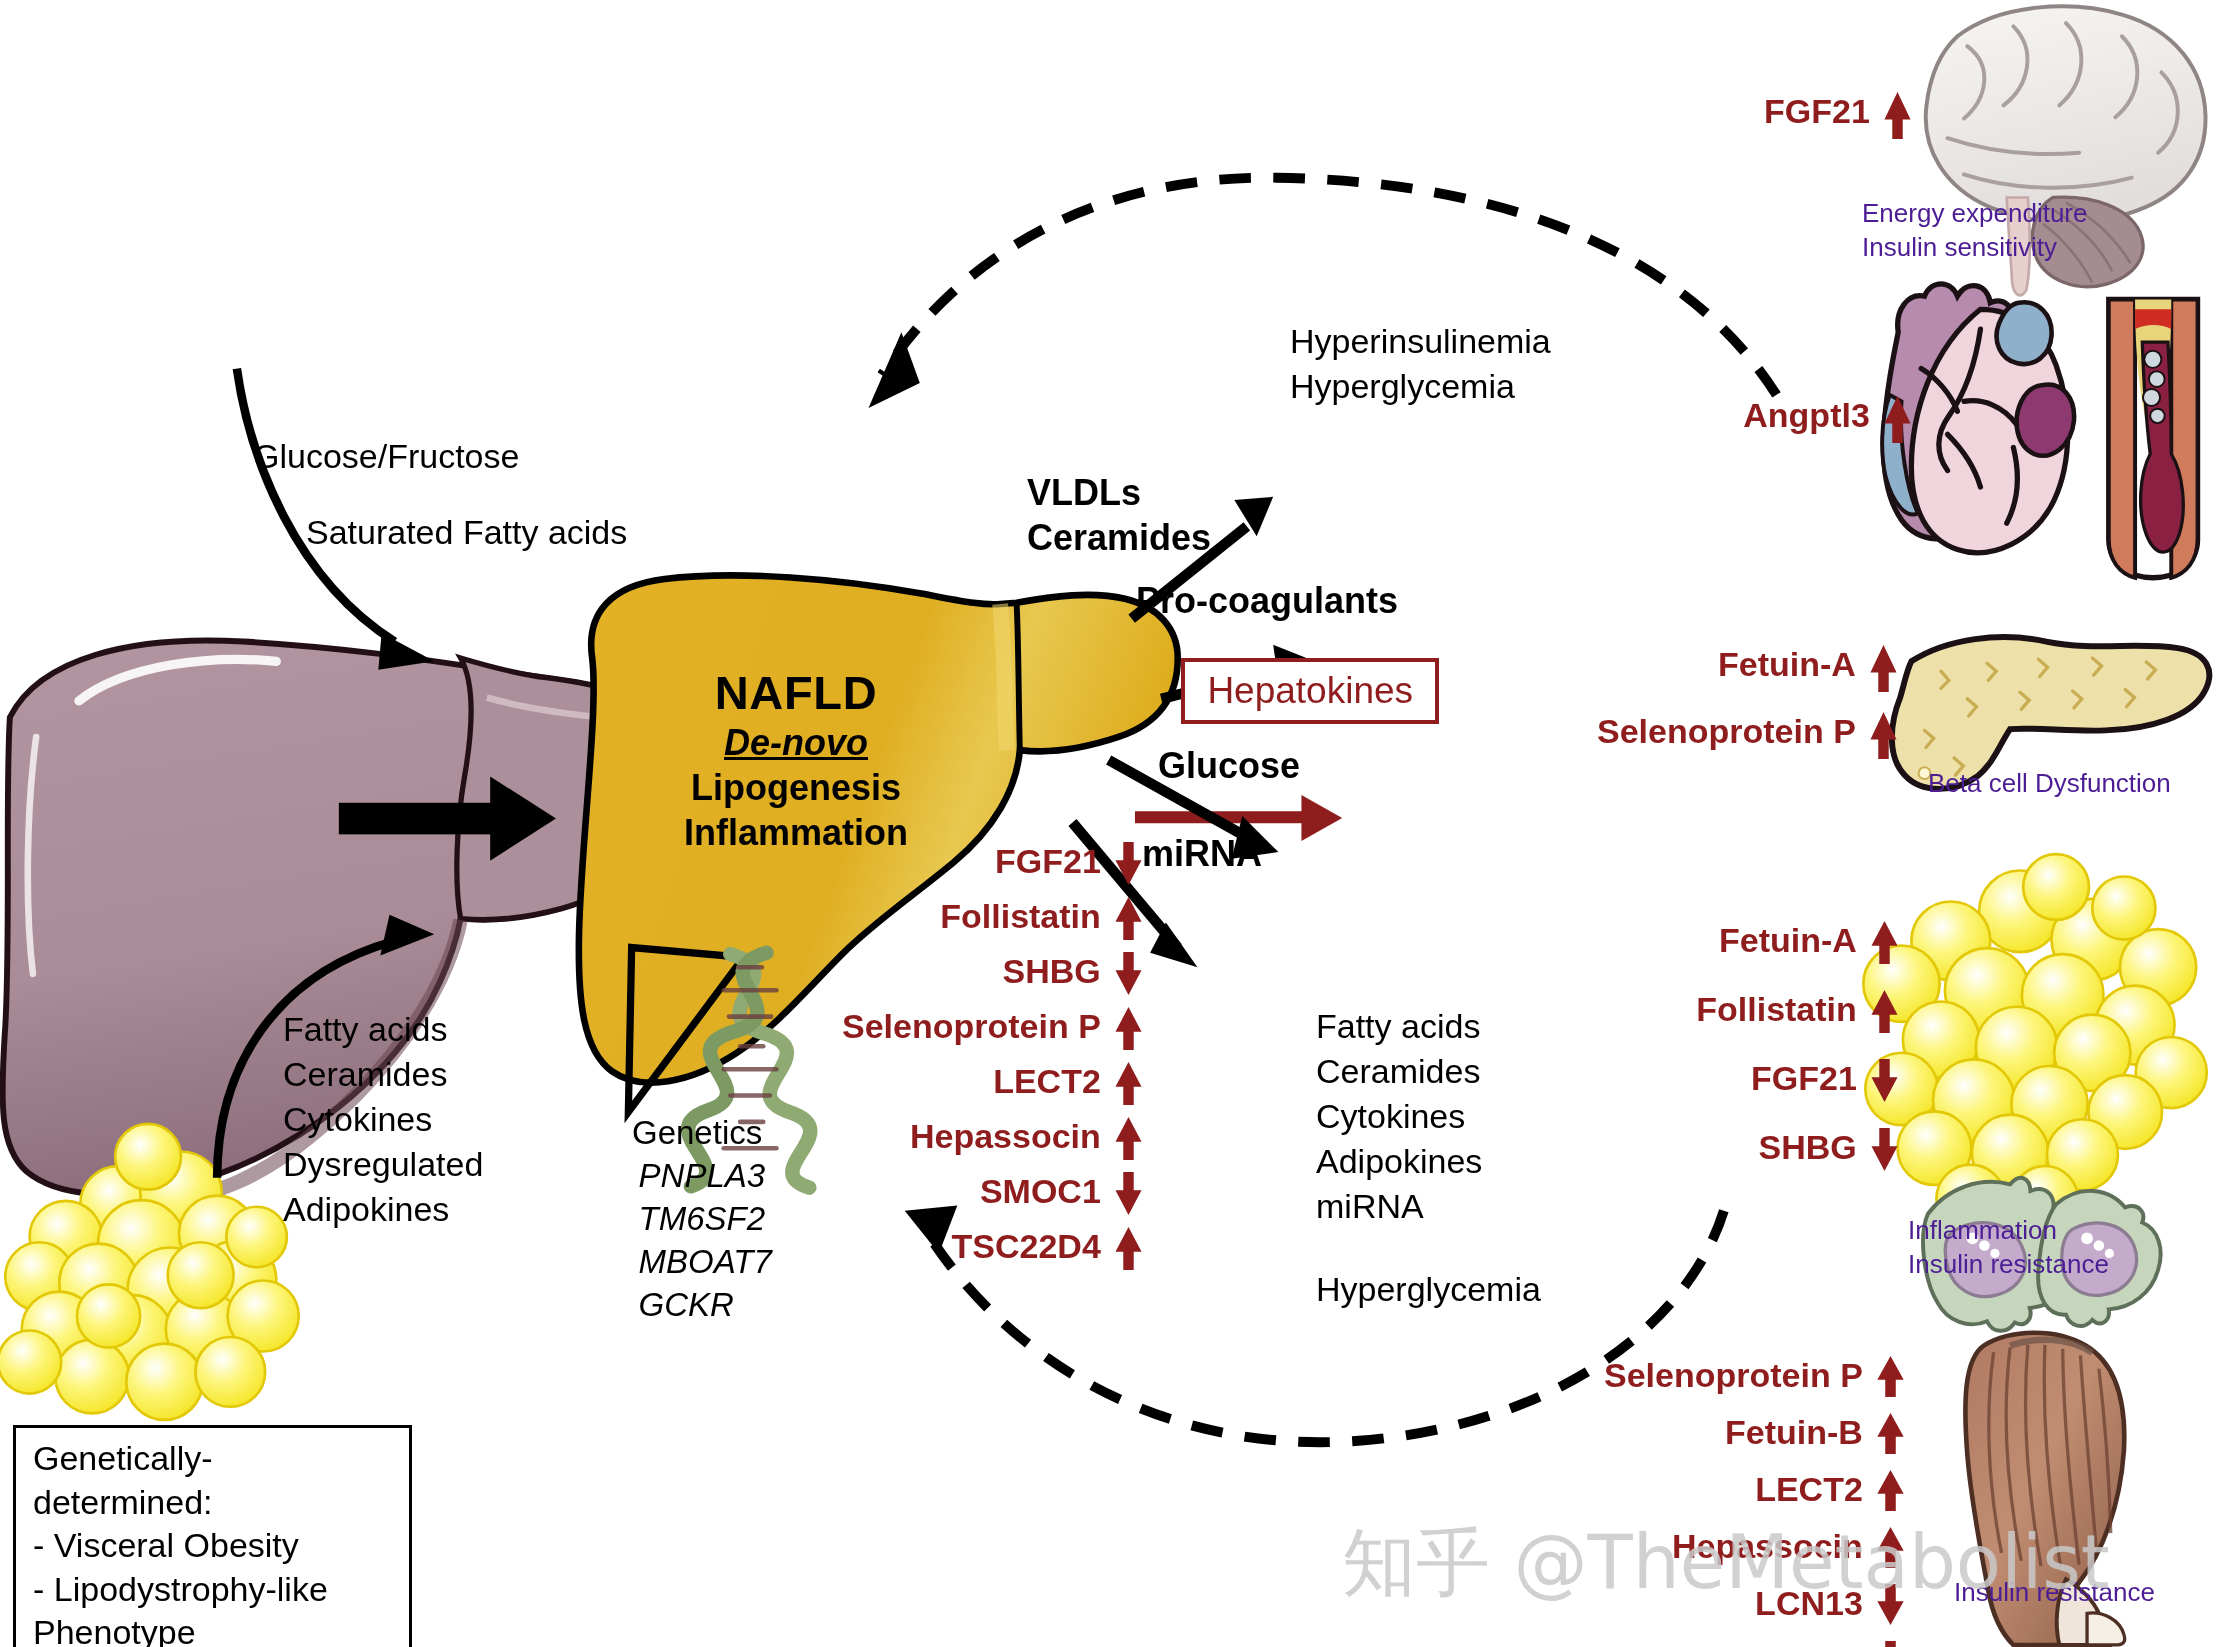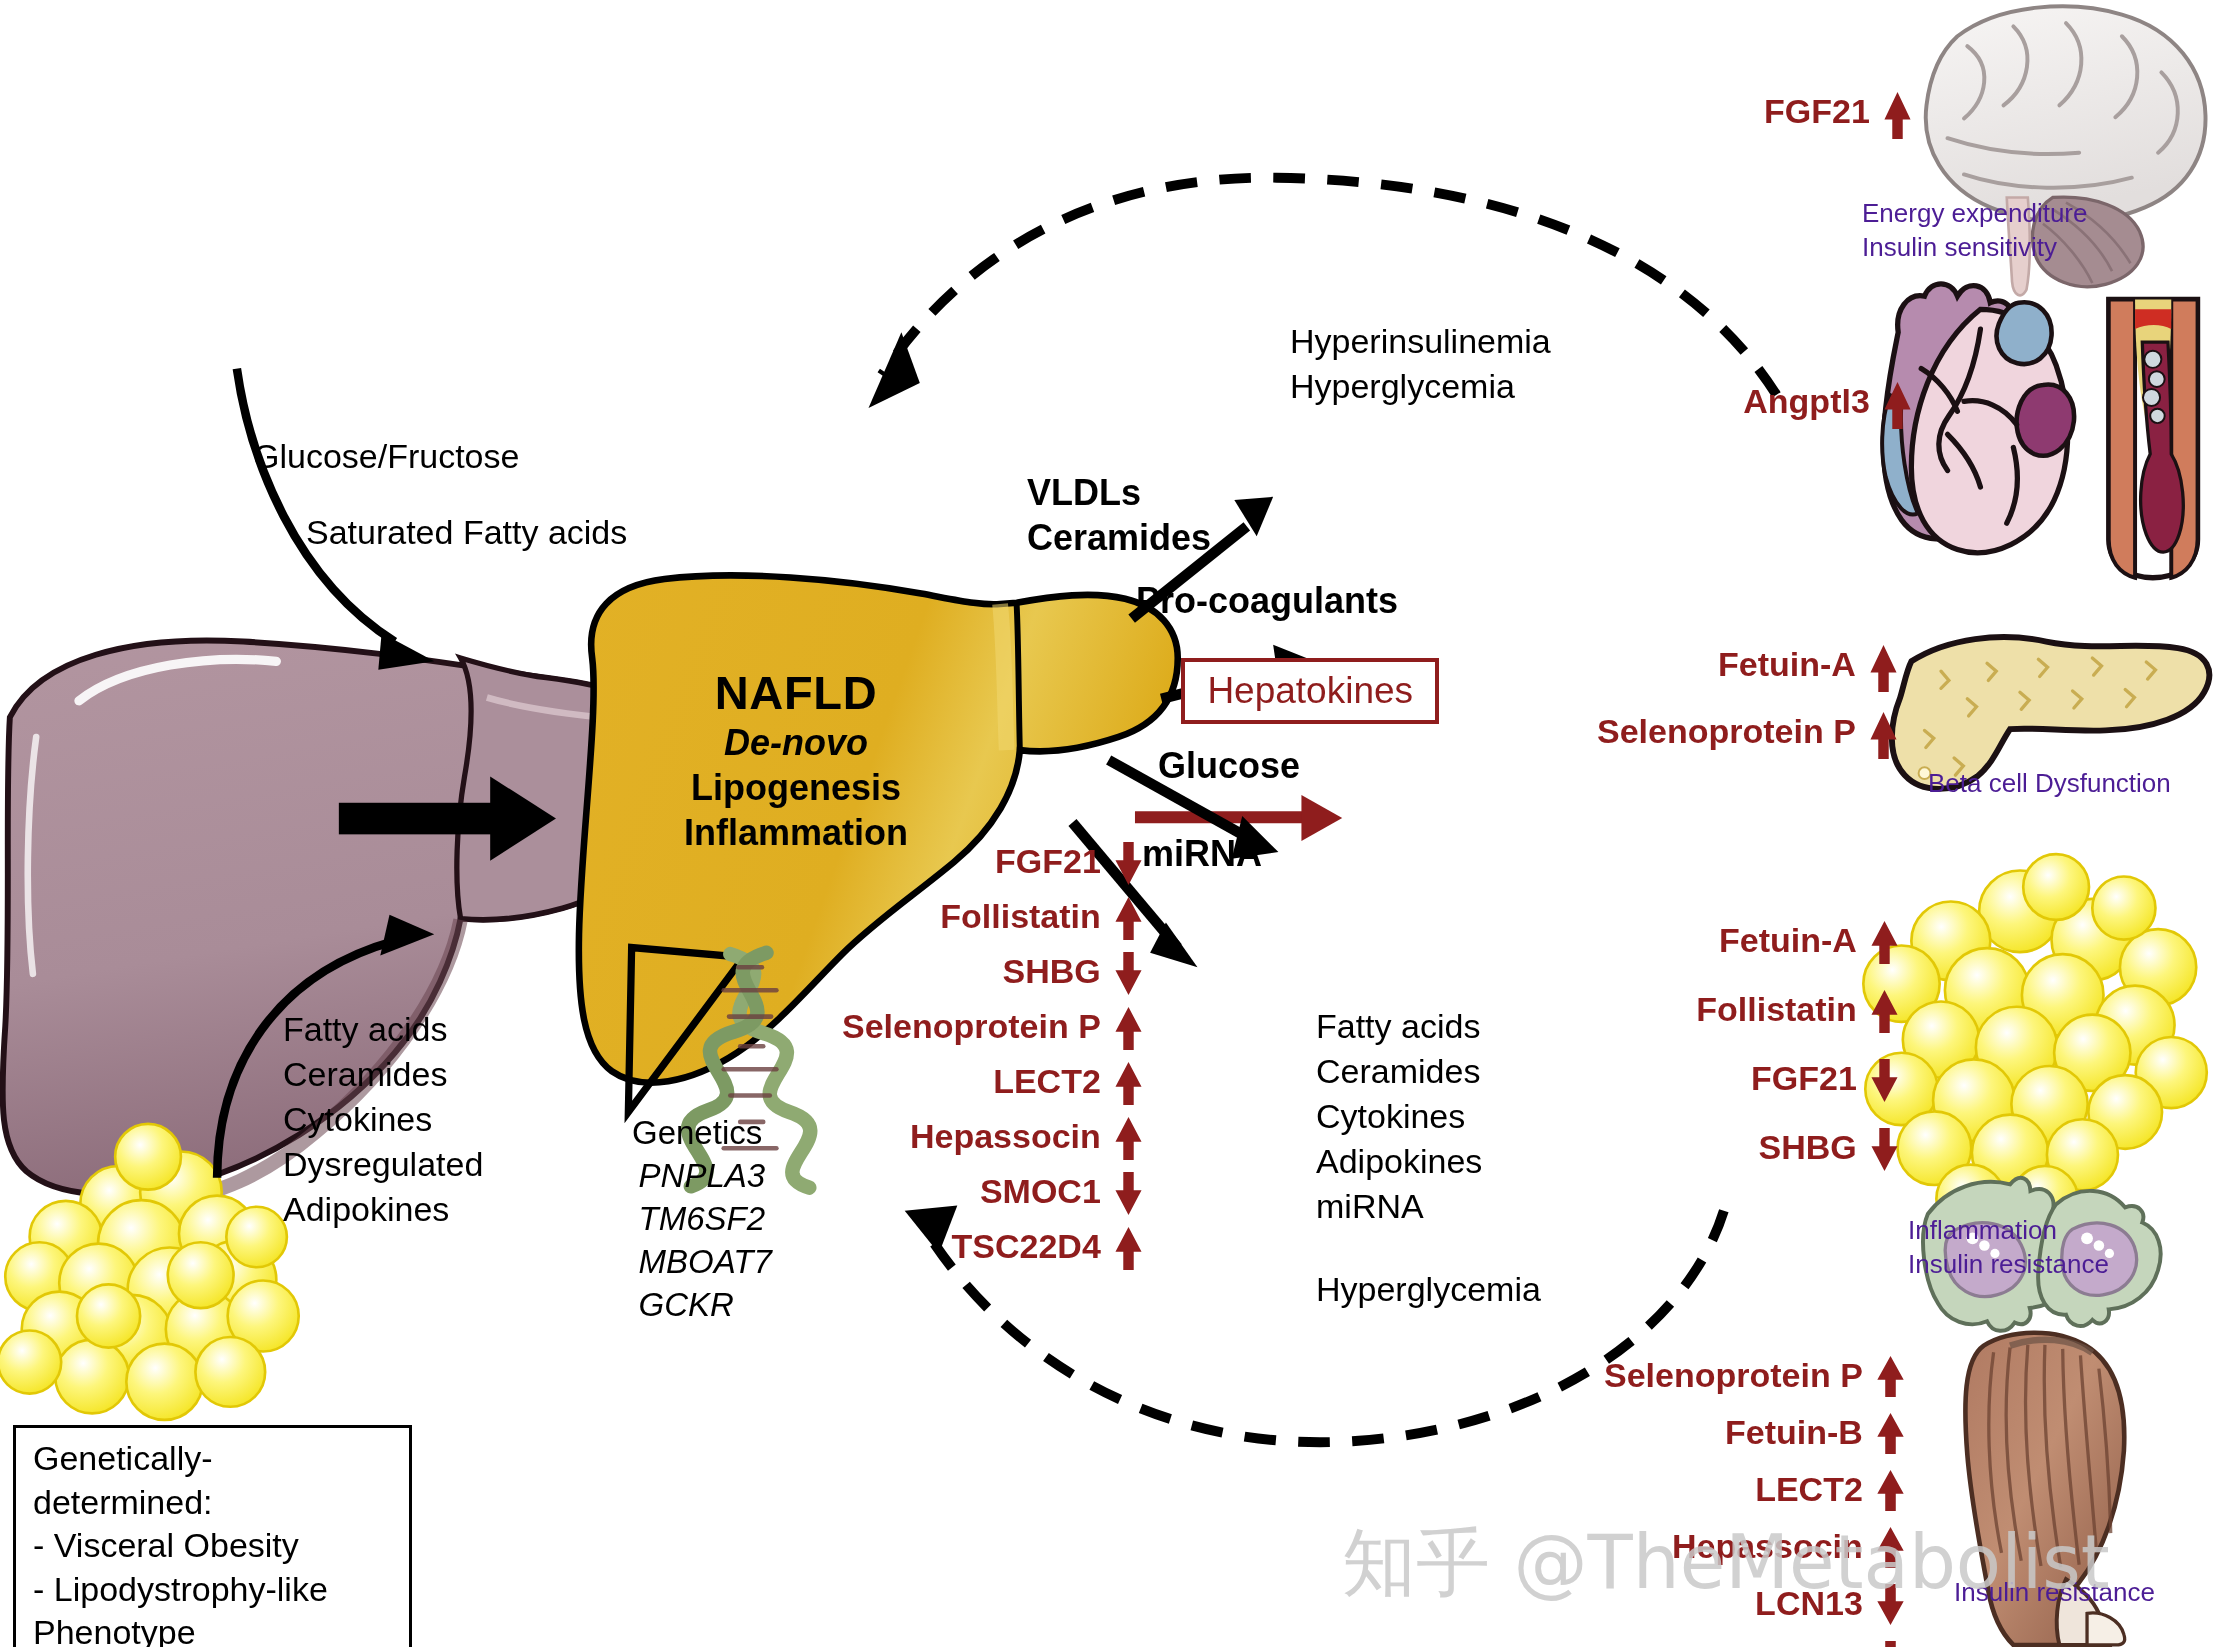--- a/index.html
+++ b/index.html
@@ -54,21 +54,21 @@
     text-align: center;
     letter-spacing: 0.7px;
   }
   .nafld-sub {
     font-size: 36px;
     font-weight: bold;
     color: #000;
     text-align: center;
     line-height: 1.25;
   }
-  .nafld-sub i { font-style: italic; }
+  .nafld-sub i { font-style: italic; text-decoration: underline; }
 
   .genetics-title {
     font-size: 33px;
     color: #000;
     line-height: 1.3;
   }
   .genetics-gene {
     font-size: 33px;
     font-style: italic;
     color: #000;
@@ -562,21 +562,21 @@
         <span class="arw">
           <svg class="arrow-svg" width="29" height="47" viewBox="0 0 44 72">
             <path d="M22 0 L42 42 L30 42 L30 72 L14 72 L14 42 L2 42 Z" fill="#8f1d1d"></path>
           </svg>
         </span>
       </div>
   </div>
   <div class="abs organ-caption" style="left:1862px; top:197px;">Energy expenditure
 Insulin sensitivity</div>
 
-  <div class="abs hk-list" style="left:1566px; top:382px; width:349px;">
+  <div class="abs hk-list" style="left:1566px; top:396px; width:349px;">
     <div class="hk-row">
         <span class="lbl">Angptl3</span>
         <span class="arw">
           <svg class="arrow-svg" width="29" height="47" viewBox="0 0 44 72">
             <path d="M22 0 L42 42 L30 42 L30 72 L14 72 L14 42 L2 42 Z" fill="#8f1d1d"></path>
           </svg>
         </span>
       </div>
   </div>
 

